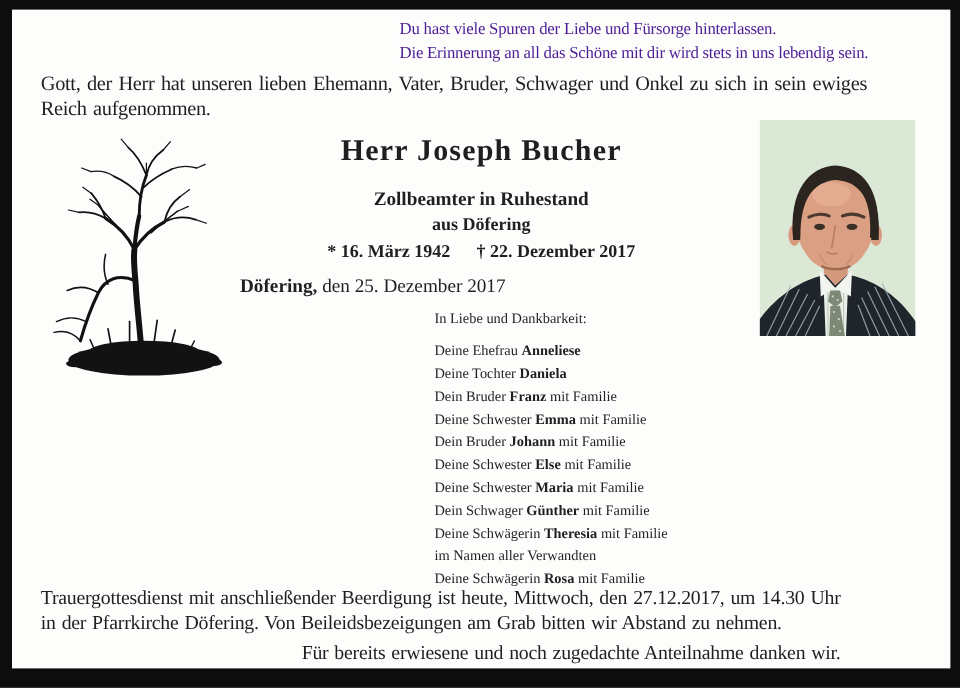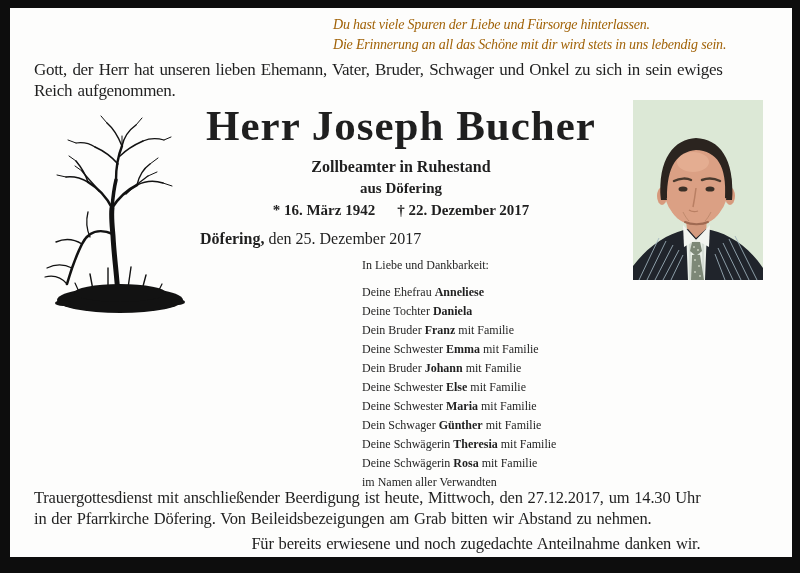--- a/index.html
+++ b/index.html
@@ -1,23 +1,23 @@
 <!DOCTYPE html>
 <html><head>
 <meta charset="utf-8">
 <style>
   html,body{margin:0;padding:0;width:800px;height:573px;overflow:hidden;
     background:#0d0d0d;font-family:"Liberation Serif","DejaVu Serif",serif;}
   .sheet{position:absolute;left:10px;top:8px;width:782px;height:549px;background:#fdfdfc;color:#1f1f1f;}
   .abs{position:absolute;}
   .nowrap{white-space:nowrap;}
-  .motto{left:323px;top:7px;font-style:italic;font-size:14px;line-height:20px;letter-spacing:-0.2px;color:#a16207;}
+  .motto{left:323px;top:7px;font-size:14px;line-height:20px;letter-spacing:-0.2px;color:#4c1d95;}
   .intro{left:24px;top:51px;font-size:17px;line-height:21px;letter-spacing:-0.3px;word-spacing:1.5px;}
   .centered{left:0;width:782px;text-align:center;}
-  .title{top:98px;font-size:43px;font-weight:bold;letter-spacing:1px;line-height:40px;}
+  .title{top:98px;font-size:25px;font-weight:bold;letter-spacing:1px;line-height:40px;}
   .sub1{top:150px;font-size:16px;font-weight:bold;}
   .sub2{top:172px;font-size:15px;font-weight:bold;}
   .dates{top:194px;font-size:15px;font-weight:bold;}
   .dates .birth{margin-right:22px;}
   .dateline{left:190px;top:222px;font-size:16px;}
   .dateline .place{font-weight:bold;}
   .mourners{left:352px;top:248px;font-size:12px;line-height:19px;}
   .mourners .heading{margin-bottom:8px;}
   .mourner-line .name{font-weight:bold;}
   .funeral{left:24px;top:480px;font-size:16.5px;line-height:20.5px;letter-spacing:-0.2px;word-spacing:1px;}
@@ -176,22 +176,22 @@
     <div class="heading">In Liebe und Dankbarkeit:</div>
     <div class="mourner-line nowrap"><span>Deine Ehefrau </span><span class="name">Anneliese</span><span></span></div>
     <div class="mourner-line nowrap"><span>Deine Tochter </span><span class="name">Daniela</span><span></span></div>
     <div class="mourner-line nowrap"><span>Dein Bruder </span><span class="name">Franz</span><span> mit Familie</span></div>
     <div class="mourner-line nowrap"><span>Deine Schwester </span><span class="name">Emma</span><span> mit Familie</span></div>
     <div class="mourner-line nowrap"><span>Dein Bruder </span><span class="name">Johann</span><span> mit Familie</span></div>
     <div class="mourner-line nowrap"><span>Deine Schwester </span><span class="name">Else</span><span> mit Familie</span></div>
     <div class="mourner-line nowrap"><span>Deine Schwester </span><span class="name">Maria</span><span> mit Familie</span></div>
     <div class="mourner-line nowrap"><span>Dein Schwager </span><span class="name">Günther</span><span> mit Familie</span></div>
     <div class="mourner-line nowrap"><span>Deine Schwägerin </span><span class="name">Theresia</span><span> mit Familie</span></div>
+    <div class="mourner-line nowrap"><span>im Namen aller Verwandten</span><span class="name"></span><span></span></div>
     <div class="mourner-line nowrap"><span>Deine Schwägerin </span><span class="name">Rosa</span><span> mit Familie</span></div>
-    <div class="mourner-line nowrap"><span>im Namen aller Verwandten</span><span class="name"></span><span></span></div>
   </div>
 
   <div class="abs funeral">
     <div class="nowrap">Trauergottesdienst mit anschließender Beerdigung ist heute, Mittwoch, den 27.12.2017, um 14.30 Uhr</div>
     <div class="nowrap">in der Pfarrkirche Döfering. Von Beileidsbezeigungen am Grab bitten wir Abstand zu nehmen.</div>
     <div class="nowrap p2">Für bereits erwiesene und noch zugedachte Anteilnahme danken wir.</div>
   </div>
 
 </div>
 

